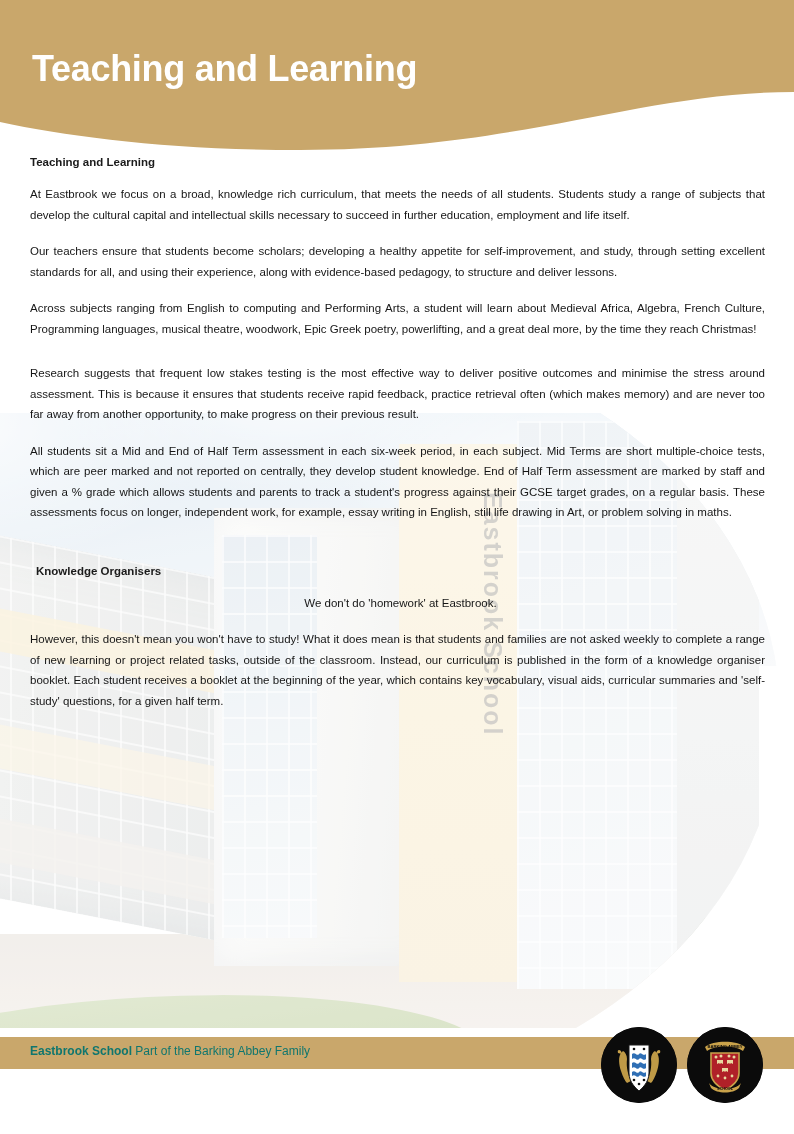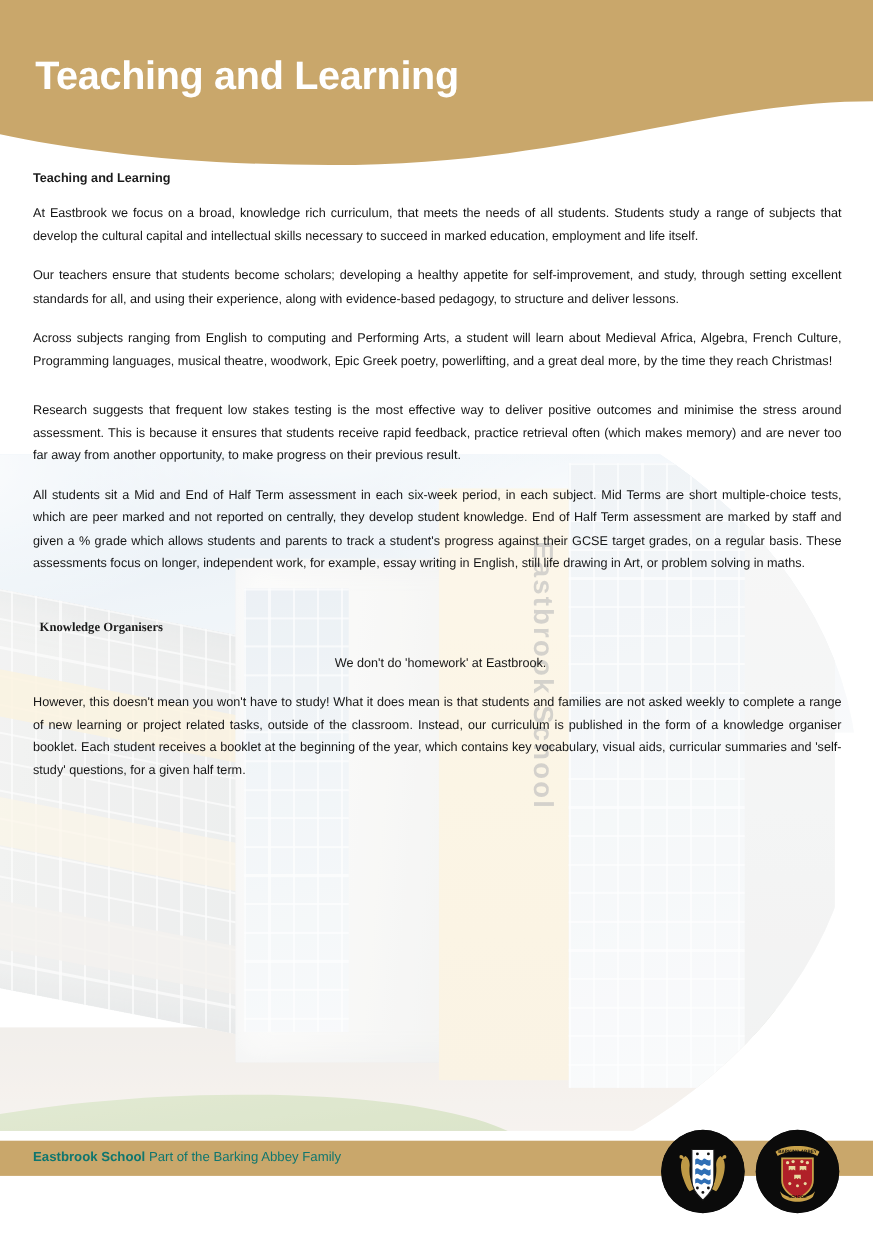--- a/index.html
+++ b/index.html
@@ -216,21 +216,21 @@
   }
   .sec-head {
     font-size: 11.5px;
     font-weight: bold;
     color: #1b1b1b;
     margin-top: 12px;
     margin-bottom: 16px;
     font-family: "Liberation Sans", sans-serif;
   }
   .sec-head.first { margin-top: 6px; }
-  .sec-head.indent { padding-left: 6px; font-family: Liberation Serif, serif; }
+  .sec-head.indent { padding-left: 6px; }
   p.body {
     font-size: 11.5px;
     line-height: 20.5px;
     color: #161616;
     text-align: justify;
     margin-bottom: 16px;
     font-family: "Liberation Sans", sans-serif;
   }
   p.body.left { text-align: center; }
   p.body.indent { padding-left: 6px; }
@@ -313,21 +313,21 @@
   <div class="header">
     <svg width="794" height="150" viewBox="0 0 794 150" xmlns="http://www.w3.org/2000/svg">
       <path d="M0,0 L794,0 L794,92 C640,92 520,150 300,150 C170,150 70,137 0,122 Z" fill="#c9a76b"></path>
     </svg>
   </div>
   <div class="header-title">Teaching and Learning</div>
 
   <div class="content">
 
     <div class="sec-head first">Teaching and Learning</div>
-    <p class="body">At Eastbrook we focus on a broad, knowledge rich curriculum, that meets the needs of all students. Students study a range of subjects that develop the cultural capital and intellectual skills necessary to succeed in marked education, employment and life itself.</p>
+    <p class="body">At Eastbrook we focus on a broad, knowledge rich curriculum, that meets the needs of all students. Students study a range of subjects that develop the cultural capital and intellectual skills necessary to succeed in further education, employment and life itself.</p>
     <p class="body">Our teachers ensure that students become scholars; developing a healthy appetite for self-improvement, and study, through setting excellent standards for all, and using their experience, along with evidence-based pedagogy, to structure and deliver lessons.</p>
     <p class="body">Across subjects ranging from English to computing and Performing Arts, a student will learn about Medieval Africa, Algebra, French Culture, Programming languages, musical theatre, woodwork, Epic Greek poetry, powerlifting, and a great deal more, by the time they reach Christmas!</p>
 
     <div class="gap-md"></div>
 
     <p class="body">Research suggests that frequent low stakes testing is the most effective way to deliver positive outcomes and minimise the stress around assessment. This is because it ensures that students receive rapid feedback, practice retrieval often (which makes memory) and are never too far away from another opportunity, to make progress on their previous result.</p>
     <p class="body">All students sit a Mid and End of Half Term assessment in each six-week period, in each subject. Mid Terms are short multiple-choice tests, which are peer marked and not reported on centrally, they develop student knowledge. End of Half Term assessment are marked by staff and given a % grade which allows students and parents to track a student's progress against their GCSE target grades, on a regular basis. These assessments focus on longer, independent work, for example, essay writing in English, still life drawing in Art, or problem solving in maths.</p>
 
     <div class="gap-lg"></div>
 

